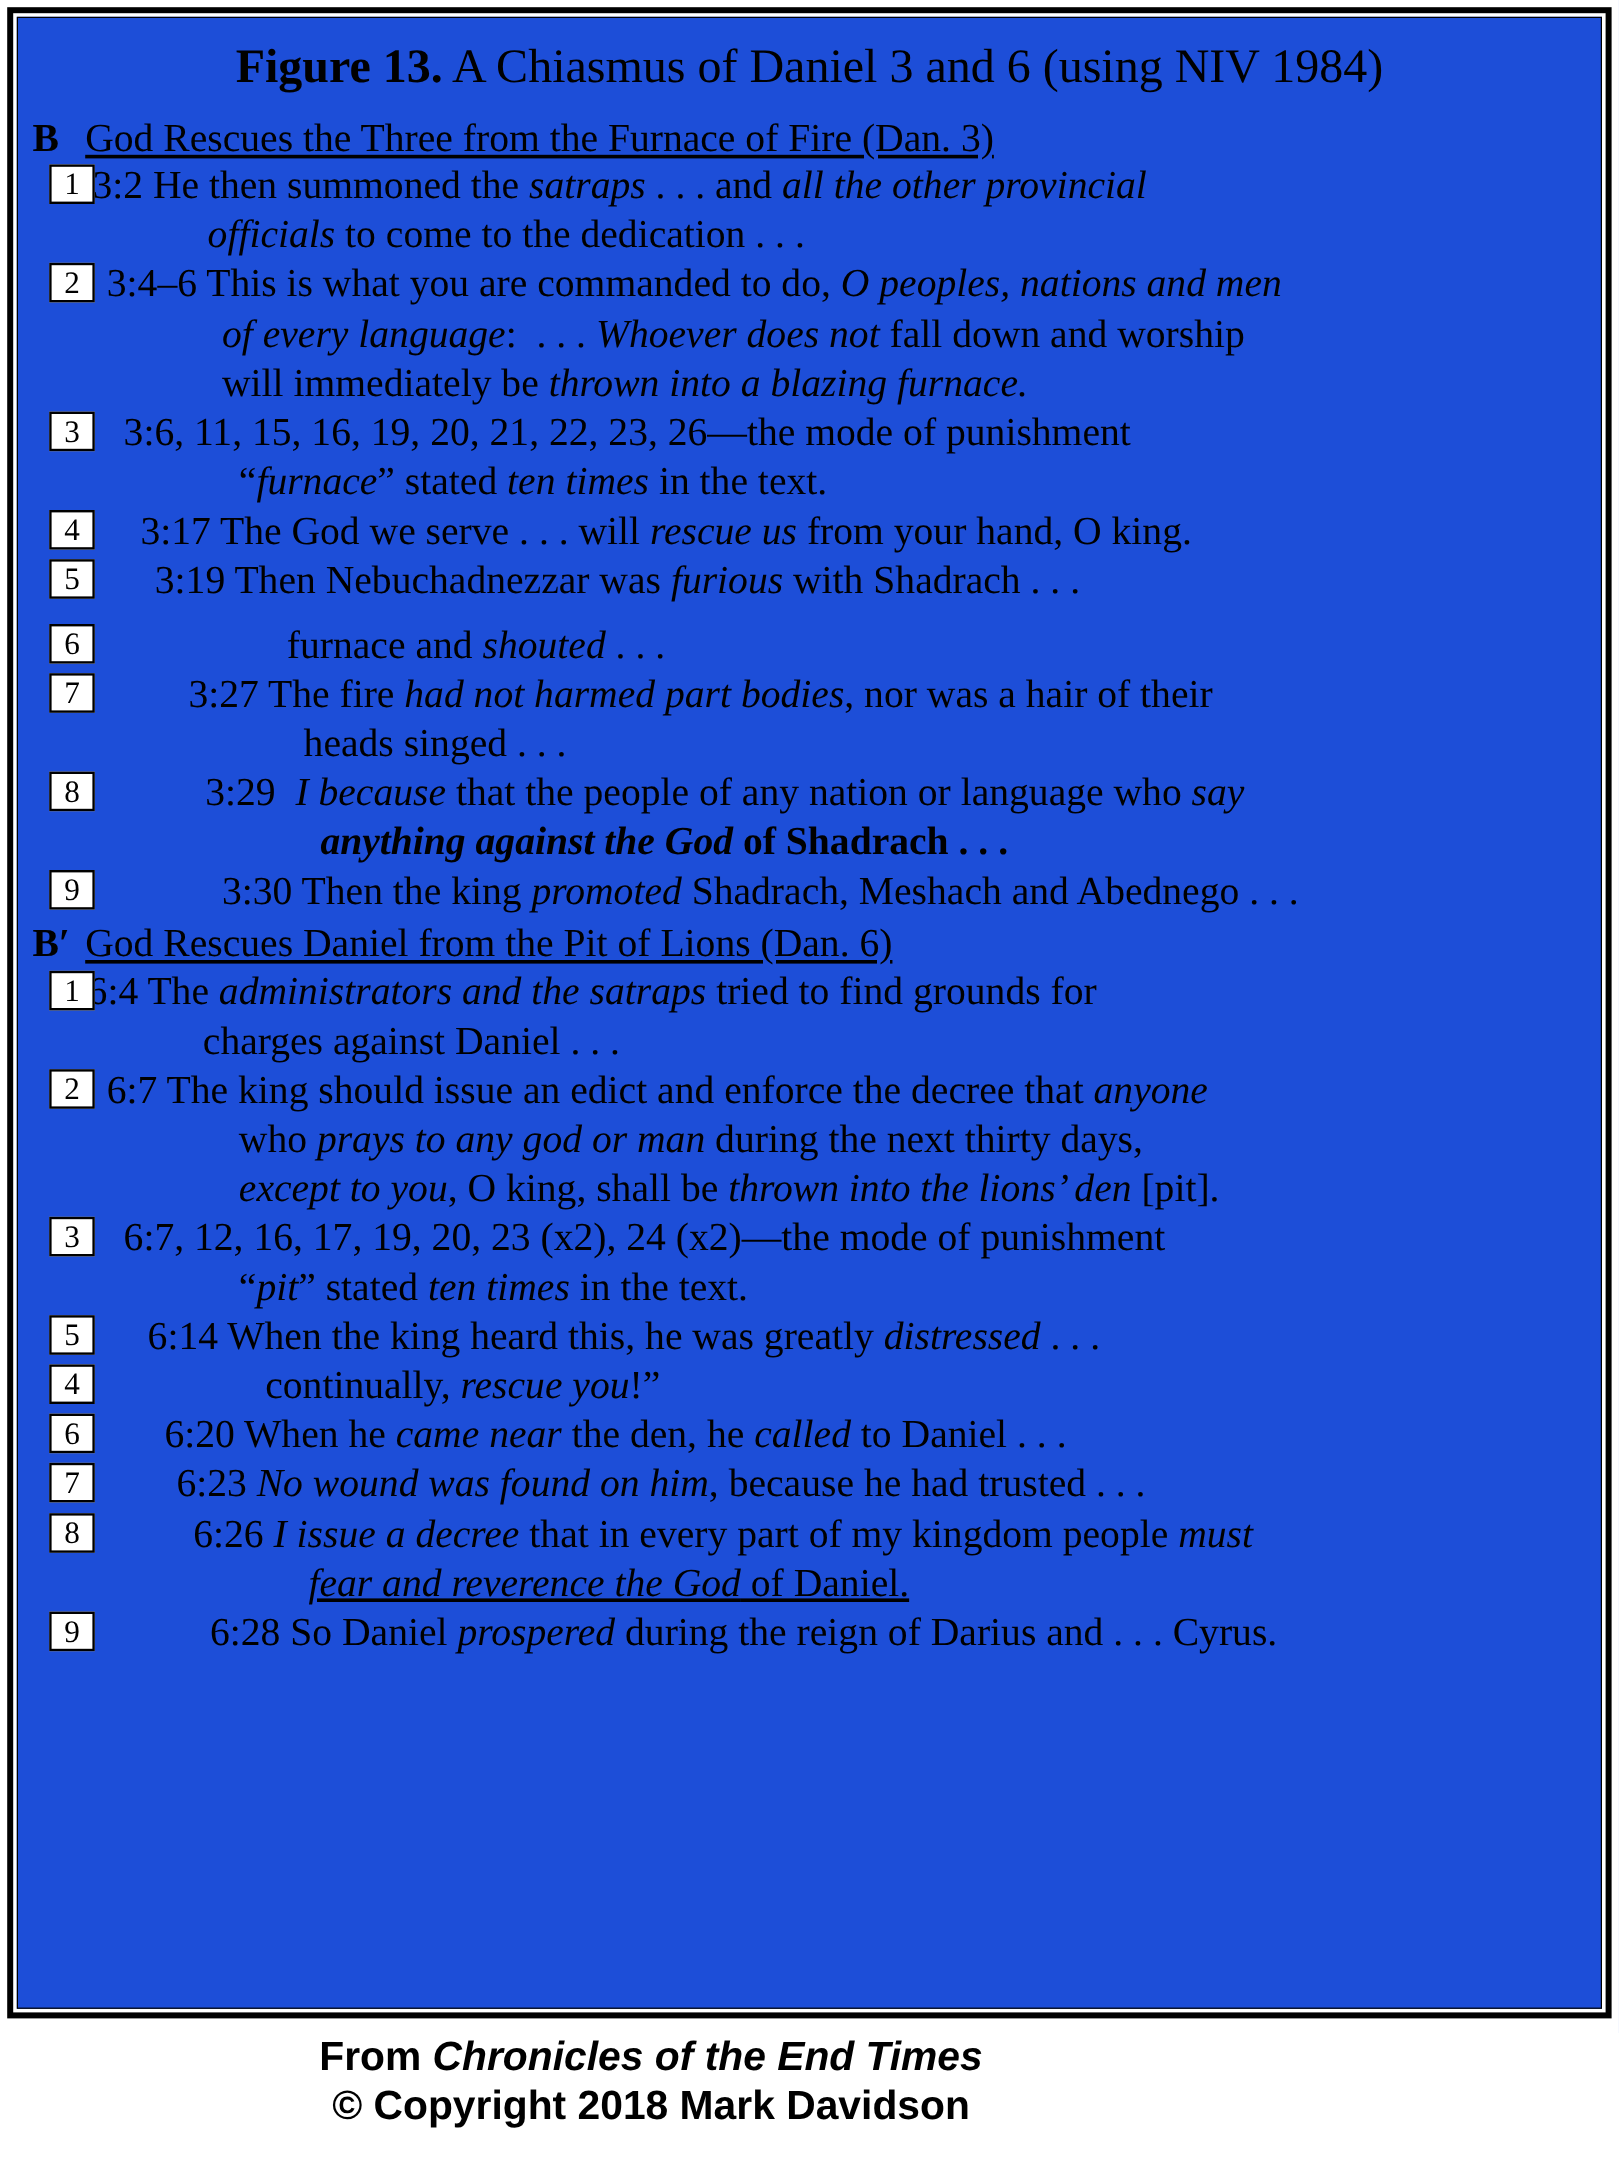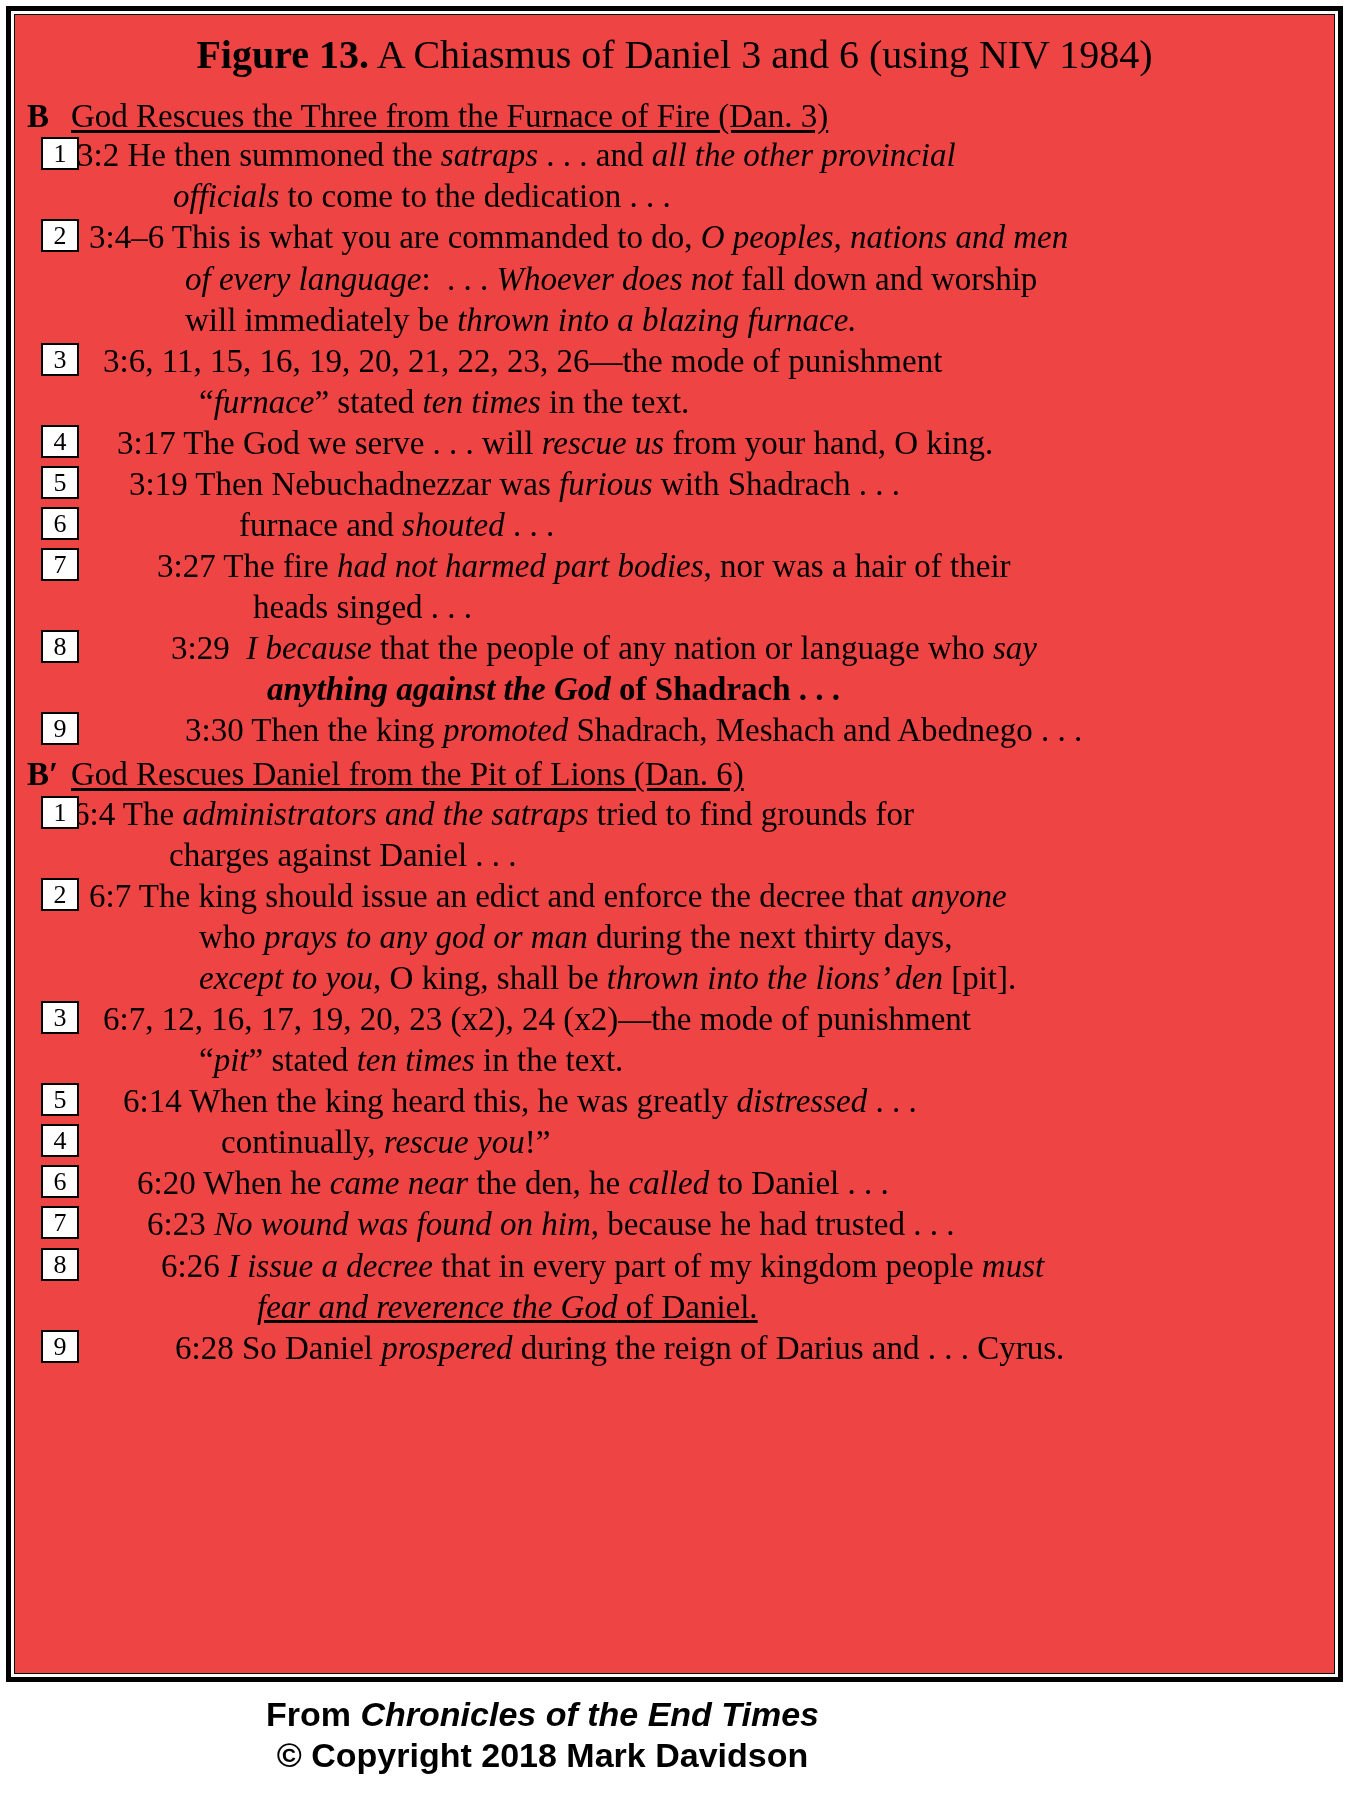--- a/index.html
+++ b/index.html
@@ -34,21 +34,21 @@
     background: #ffffff;
   }
   #figure-inner {
     position: absolute;
     left: 3px;
     top: 3px;
     right: 3px;
     bottom: 3px;
     border: 1px solid #000000;
     box-sizing: border-box;
-    background: #ef4444;
+    background: #1d4ed8;
     overflow: hidden;
   }
 
   
   .fig-title {
     text-align: center;
     font-size: 40px;
     line-height: 1.0;
     padding-top: 20px;
     white-space: nowrap;
@@ -165,21 +165,21 @@
           </div>
           <div class="entry">
             <div class="boxnum">5</div>
             <div class="lines">
               <div class="line" style="padding-left: 114px;">3:19 Then Nebuchadnezzar was <em>furious</em> with Shadrach . . .</div>
             </div>
           </div>
           <div class="entry">
             <div class="boxnum">6</div>
             <div class="lines">
-              <div class="line cont" style="padding-left: 224px;">furnace and <em>shouted</em> . . .</div>
+              <div class="line cont" style="padding-left: 224px; margin-top: 13px;">furnace and <em>shouted</em> . . .</div>
             </div>
           </div>
           <div class="entry">
             <div class="boxnum">7</div>
             <div class="lines">
               <div class="line" style="padding-left: 142px;">3:27 The fire <em>had not harmed part bodies</em>, nor was a hair of their</div>
               <div class="line cont" style="padding-left: 238px;">heads singed . . .</div>
             </div>
           </div>
           <div class="entry">

